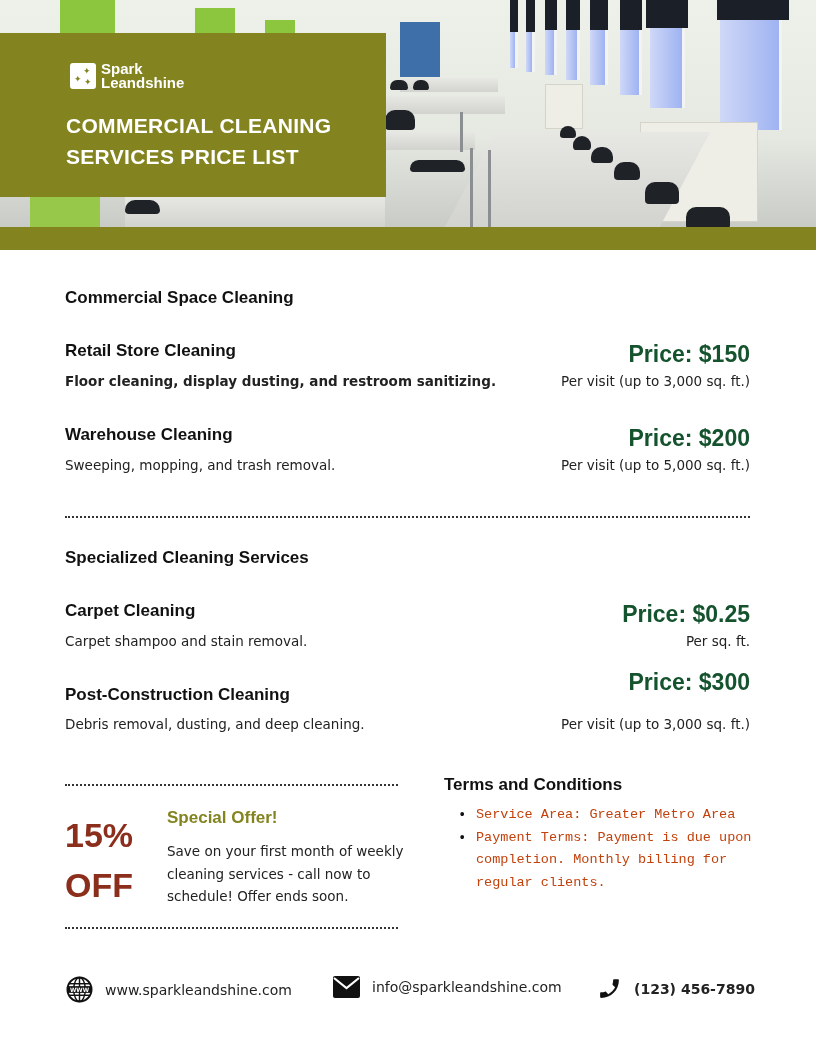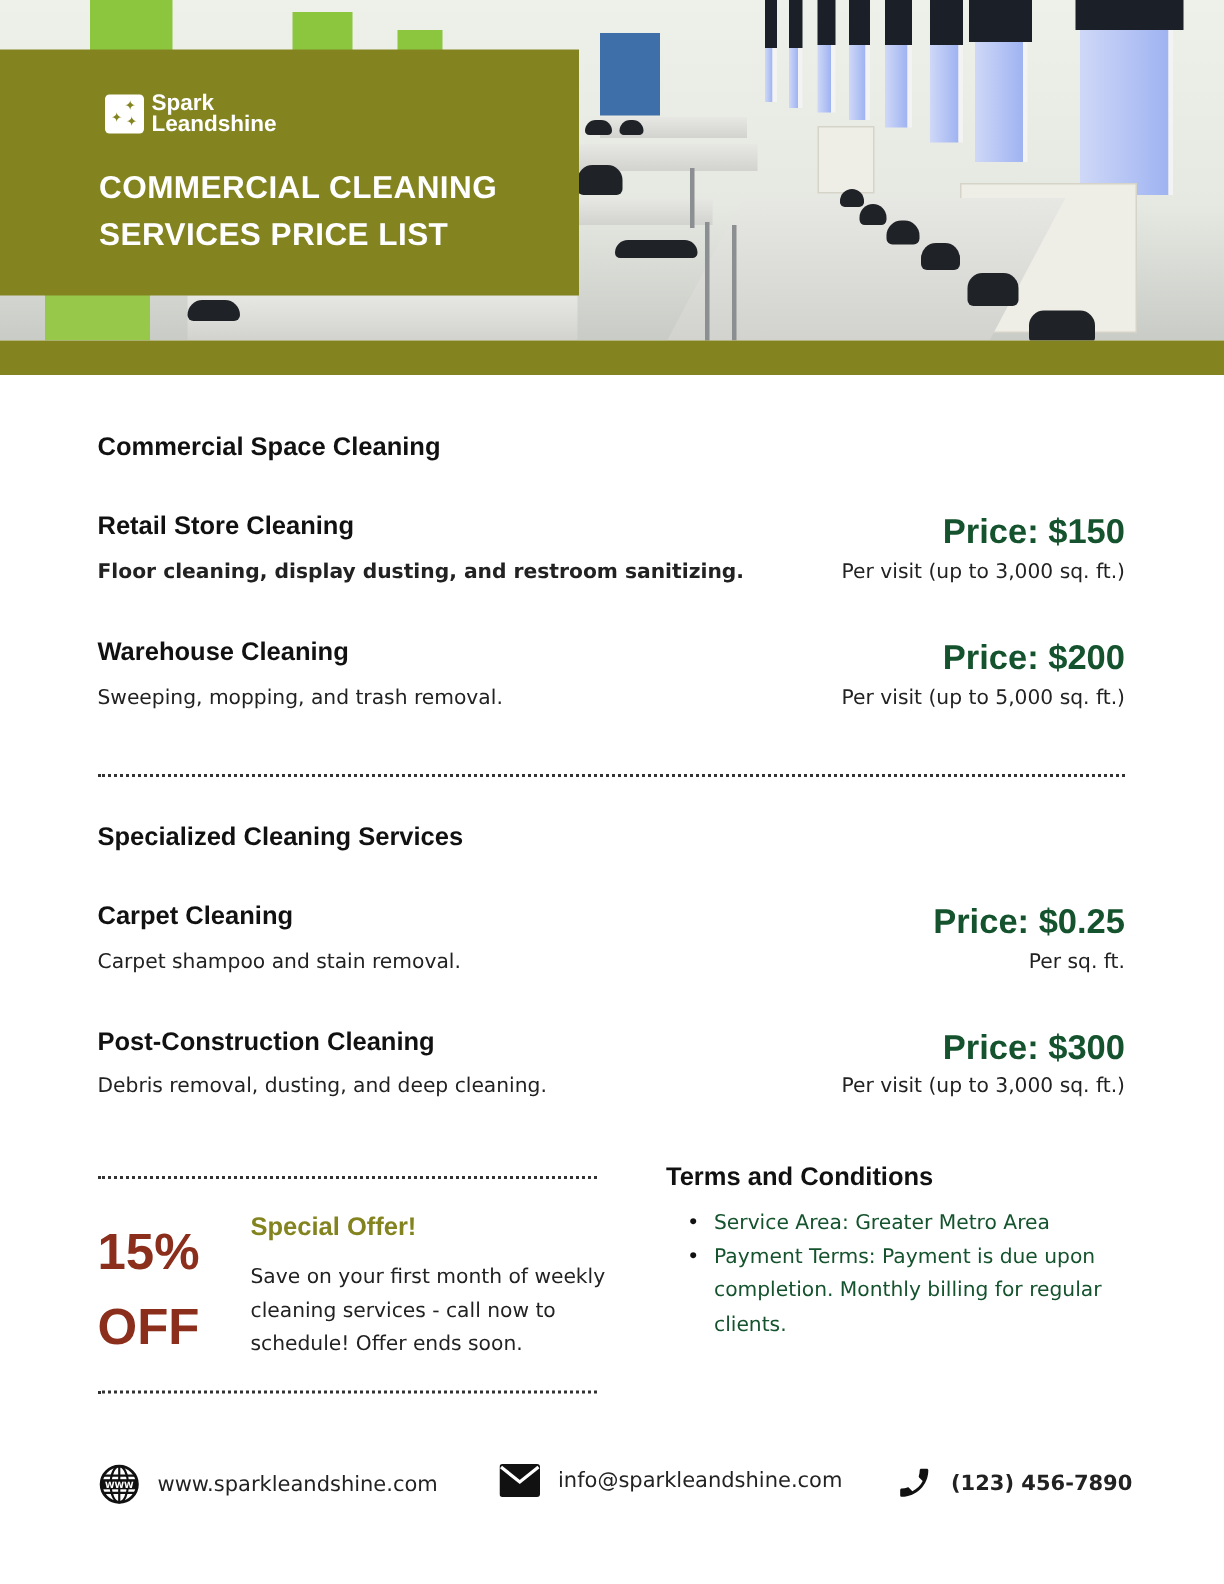--- a/index.html
+++ b/index.html
@@ -34,21 +34,21 @@
   .price { position: absolute; right: 66px; font-family: "Liberation Sans", sans-serif; font-weight: bold; font-size: 23px; color: #14532d; text-align: right; }
   .price-note { position: absolute; right: 66px; font-size: 13.5px; color: #222; text-align: right; }
   .dots { position: absolute; height: 0; border-top: 2px dotted #333; }
 
   .offer-big { position: absolute; left: 65px; top: 810px; font-family: "Liberation Sans", sans-serif; font-weight: bold;
                font-size: 34px; line-height: 50px; color: #8b2e1c; }
   .offer-title { position: absolute; left: 167px; top: 808px; font-family: "Liberation Sans", sans-serif; font-weight: bold; font-size: 17px; color: #838420; }
   .offer-text { position: absolute; left: 167px; top: 840px; width: 240px; font-size: 13.5px; line-height: 22.5px; color: #222; }
 
   .terms-title { position: absolute; left: 444px; top: 775px; font-family: "Liberation Sans", sans-serif; font-weight: bold; font-size: 17px; color: #111; }
-  .terms-list { position: absolute; left: 476px; top: 804px; width: 290px; font-size: 13.5px; line-height: 22.5px; color: #14532d; list-style: none; }
+  .terms-list { position: absolute; left: 476px; top: 804px; width: 290px; font-size: 13.5px; line-height: 22.5px; color: #c2410c; list-style: none; font-family: Liberation Mono, monospace; }
   .terms-list li { position: relative; }
   .terms-list li::before { content: "•"; position: absolute; left: -18px; top: 0; color: #111; font-size: 14px; }
 
   
   .contact { position: absolute; top: 976px; display: flex; align-items: center; font-size: 14px; color: #222; }
   .contact svg { display: block; }
   .contact .txt { margin-left: 12px; }
 </style>
 </head>
 <body>
@@ -139,21 +139,21 @@
 
 <div class="section-title" style="top:548px;">Specialized Cleaning Services</div>
 
 <div class="svc-name" style="top:601px;">Carpet Cleaning</div>
 <div class="svc-desc" style="top:633px;">Carpet shampoo and stain removal.</div>
 <div class="price" style="top:601px;">Price: $0.25</div>
 <div class="price-note" style="top:633px;">Per sq. ft.</div>
 
 <div class="svc-name" style="top:685px;">Post-Construction Cleaning</div>
 <div class="svc-desc" style="top:716px;">Debris removal, dusting, and deep cleaning.</div>
-<div class="price" style="top:685px;">Price: $300</div>
+<div class="price" style="top:669px;">Price: $300</div>
 <div class="price-note" style="top:716px;">Per visit (up to 3,000 sq. ft.)</div>
 
 <div class="dots" style="left:65px;top:784px;width:333px;"></div>
 
 <div class="offer-big">
   <div>15%</div>
   <div>OFF</div>
 </div>
 <div class="offer-title">Special Offer!</div>
 <div class="offer-text">Save on your first month of weekly cleaning services - call now to schedule! Offer ends soon.</div>

